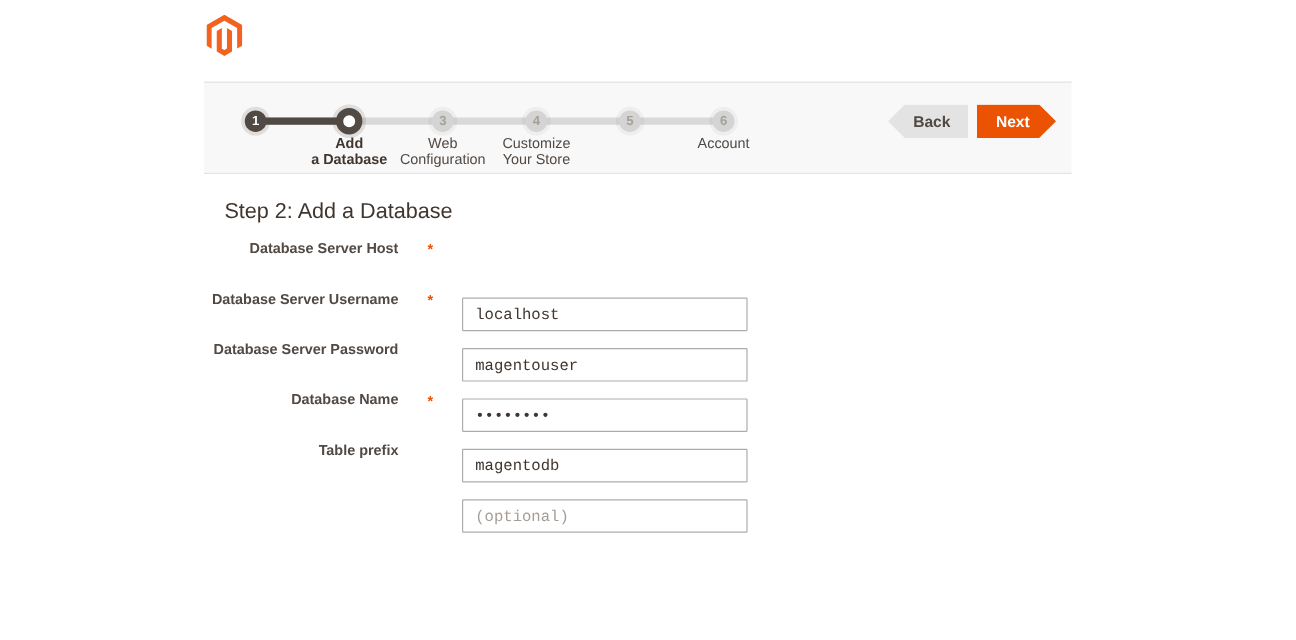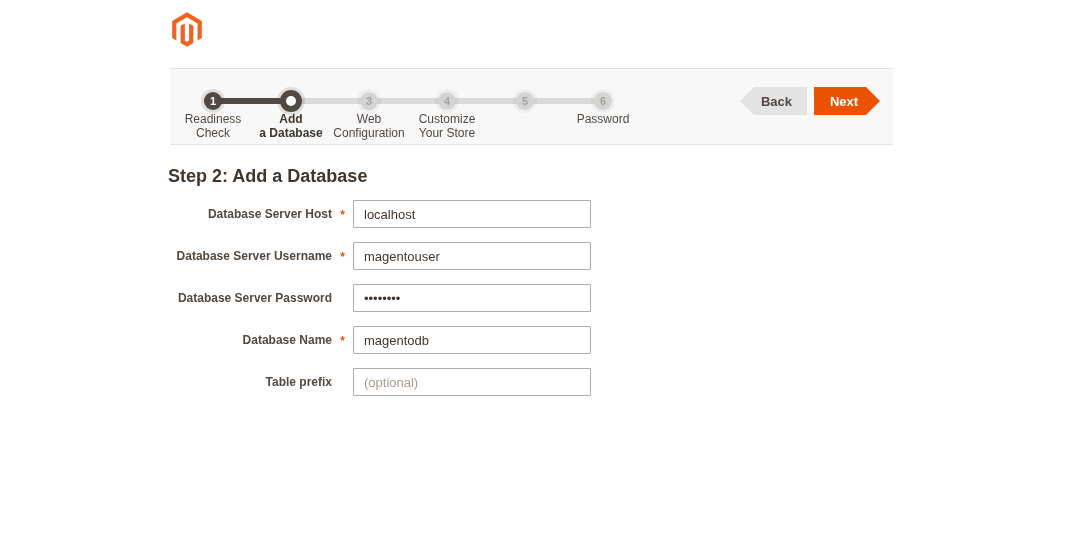--- a/index.html
+++ b/index.html
@@ -67,38 +67,38 @@
     padding-left: 12px;
   }
   .btn-next {
     left: 644px; width: 66px; background: #eb5202; color: #ffffff;
     clip-path: polygon(0 0, calc(100% - 14px) 0, 100% 50%, calc(100% - 14px) 100%, 0 100%);
     padding-right: 12px;
   }
 
   
   .page-title {
-    position: absolute; left: 168px; top: 166px;
-    font-size: 18px; font-weight: 700; color: #41362f;
+    position: absolute; left: 187px; top: 166px;
+    font-size: 18px; font-weight: 400; color: #41362f;
   }
   .dbform { position: absolute; left: 170px; top: 200px; width: 560px; }
-  .frow { display: flex; align-items: center; height: 28px; margin-bottom: 14px; }
+  .frow { display: flex; align-items: flex-start; height: 28px; margin-bottom: 14px; gap: 16px; }
   .flabel {
     width: 162px; text-align: right; white-space: nowrap;
     font-size: 12px; font-weight: bold; color: #514943;
   }
   .fstar {
     width: 21px; text-align: center; color: #eb5202;
     font-size: 12px; font-weight: bold; position: relative; top: 1px;
   }
   .fstar.empty { visibility: hidden; }
   .finput {
     width: 238px; height: 28px; border: 1px solid #adadad; border-radius: 1px;
-    padding: 0 10px; font-family: Liberation Sans, sans-serif; font-size: 13px; color: #41362f;
-    background: #fff; outline: none;
+    padding: 0 10px; font-family: Liberation Mono, monospace; font-size: 13px; color: #41362f;
+    background: #fff; outline: none; margin-top: 48px;
   }
   .finput::placeholder { color: #a79d95; opacity: 1; }
 </style>
 </head>
 <body>
 
 <div class="logo">
   <svg viewBox="0 0 448 512" width="30" height="35" aria-hidden="true">
     <path fill="#f26322" d="M445.7 127.9V384l-63.4 36.5V164.7L223.8 73.1 65.2 164.7l.4 255.9L2.3 384V128.1L224.2 0l221.5 127.9zM255.6 420.5L224 438.9l-31.8-18.2v-256l-63.4 36.6.1 255.9 95.1 54.8 95.1-54.8v-256l-63.5-36.6v255.9z"></path>
   </svg>
@@ -121,38 +121,34 @@
     <div class="step-circle upcoming c4">
       <span class="num">4</span>
     </div>
     <div class="step-circle upcoming c5">
       <span class="num">5</span>
     </div>
     <div class="step-circle upcoming c6">
       <span class="num">6</span>
     </div>
 
-    <div class="step-label l1">
-      <div>Readiness</div>
-      <div>Check</div>
-    </div>
     <div class="step-label active l2">
       <div>Add</div>
       <div>a Database</div>
     </div>
     <div class="step-label l3">
       <div>Web</div>
       <div>Configuration</div>
     </div>
     <div class="step-label l4">
       <div>Customize</div>
       <div>Your Store</div>
     </div>
     <div class="step-label l6">
-      <div>Password</div>
+      <div>Account</div>
       <div></div>
     </div>
   </div>
 
   <button class="btn btn-back">Back</button>
   <button class="btn btn-next">Next</button>
 </div>
 
 <div class="page-title">Step 2: Add a Database</div>
 

